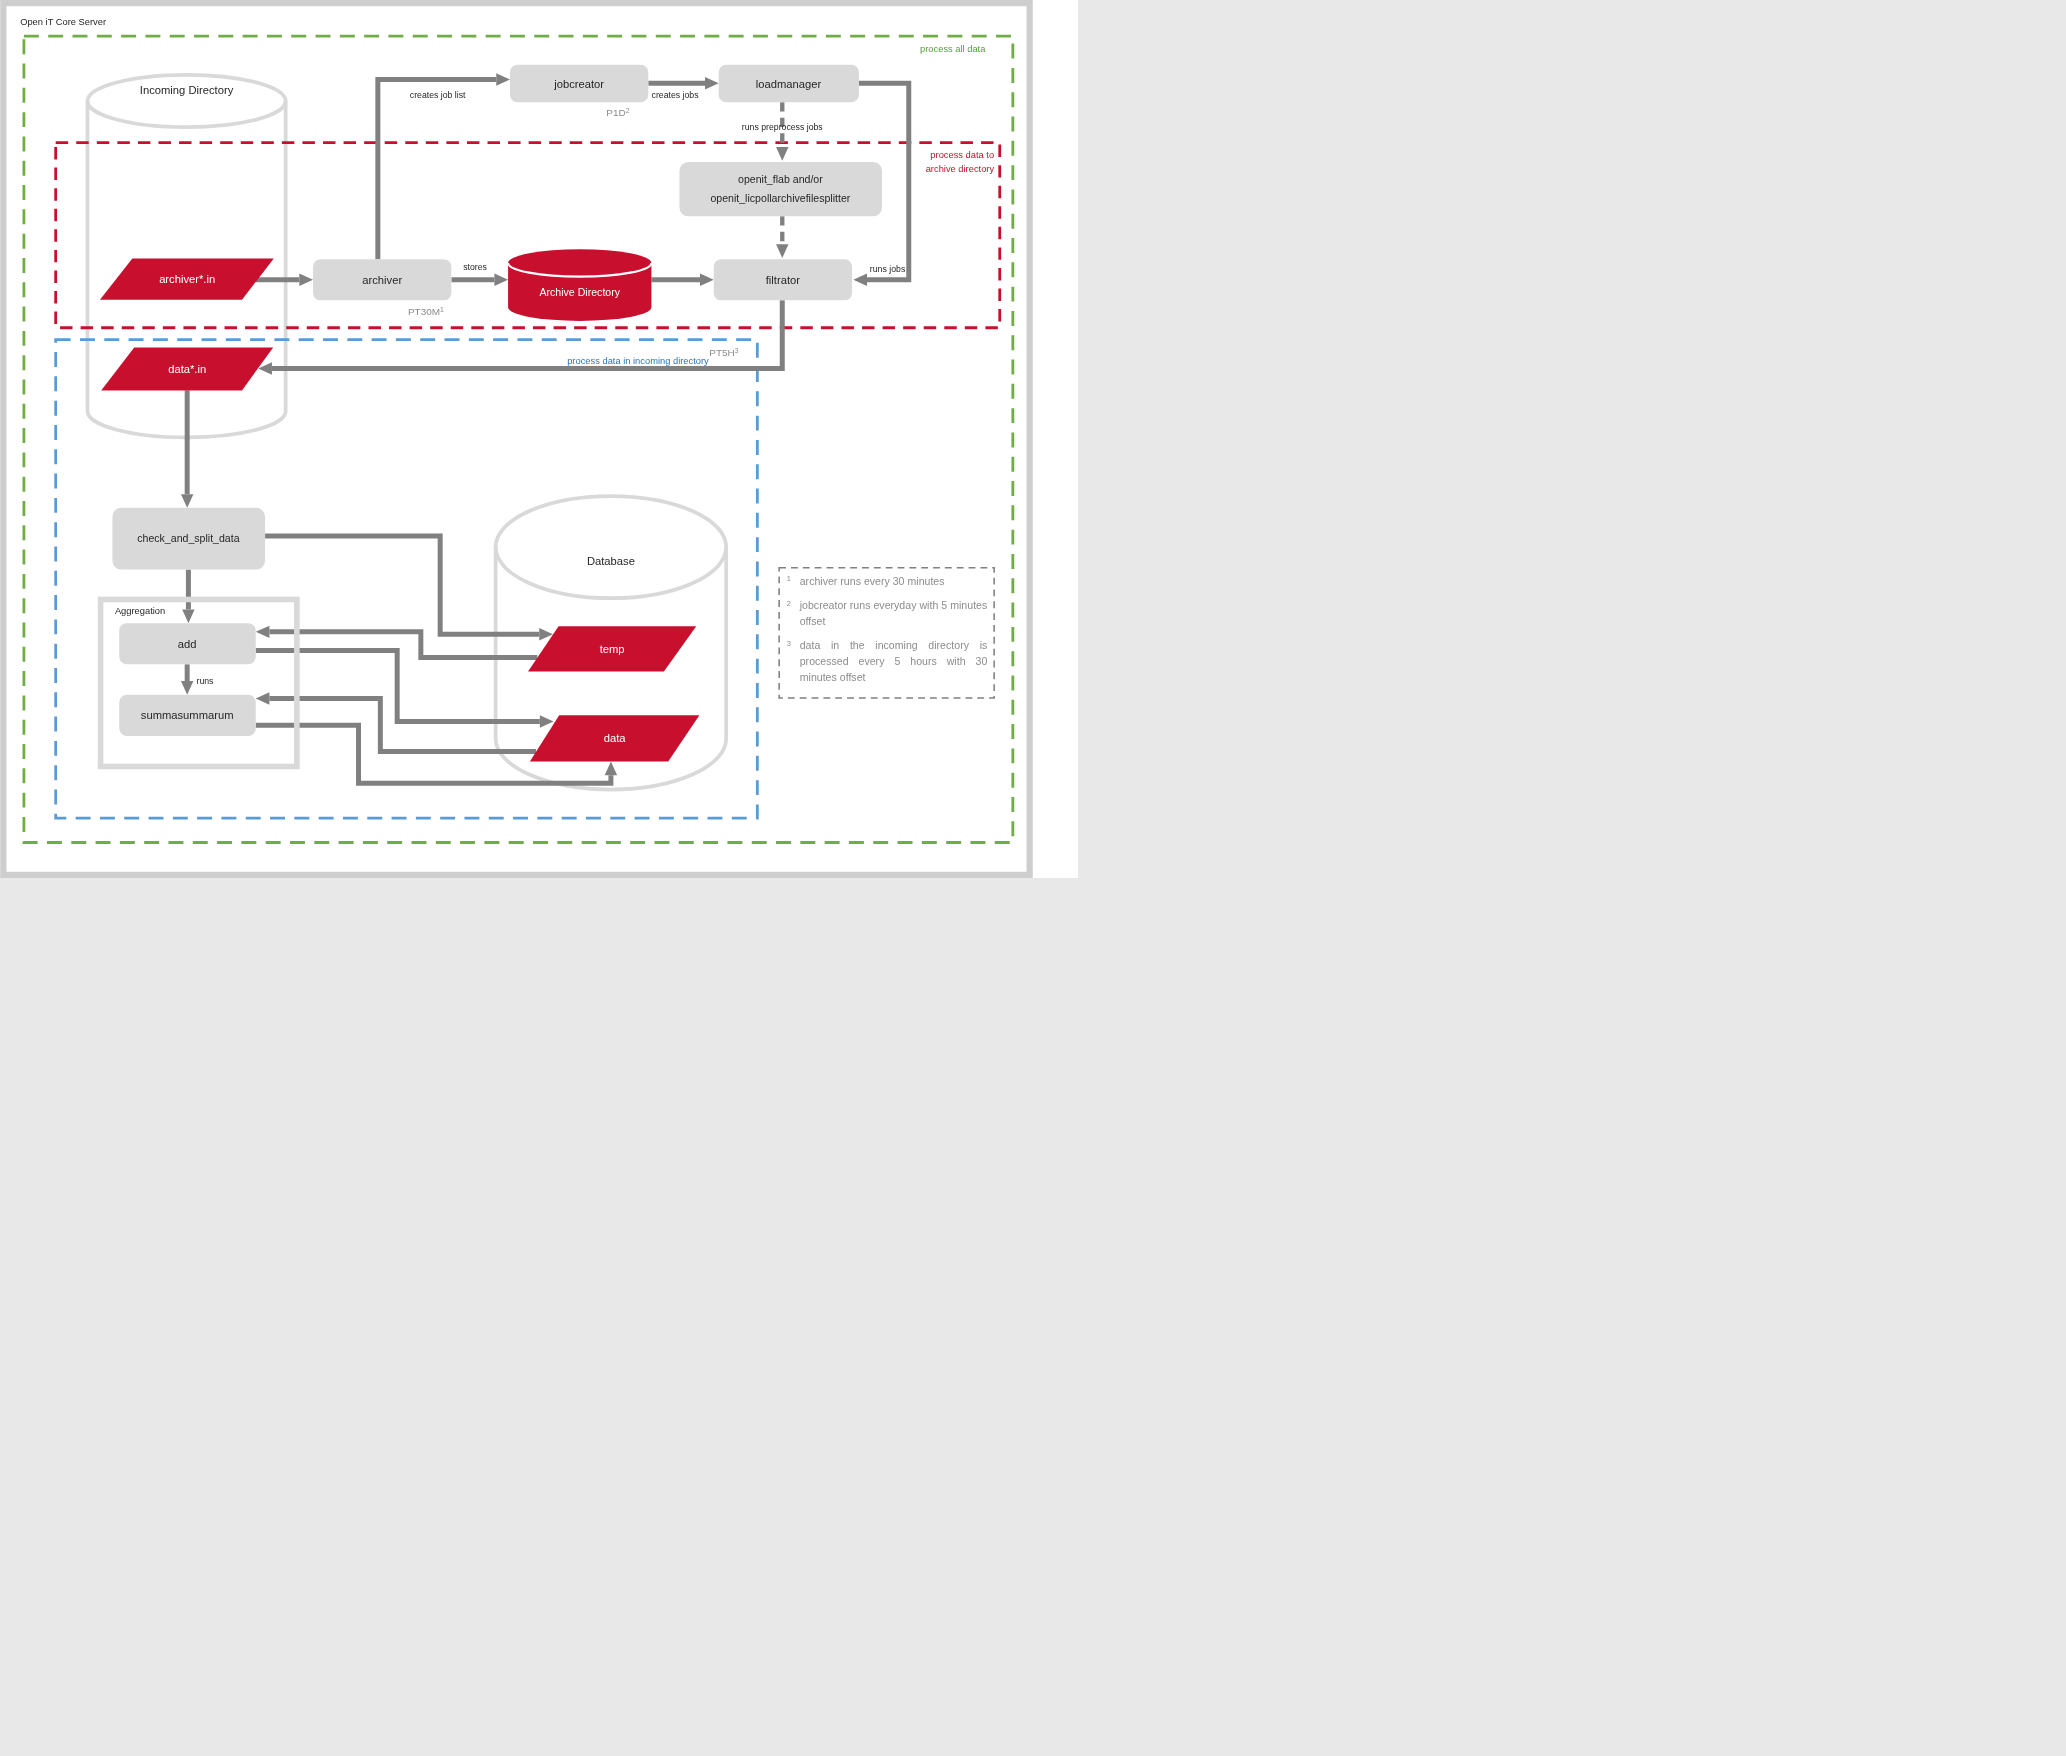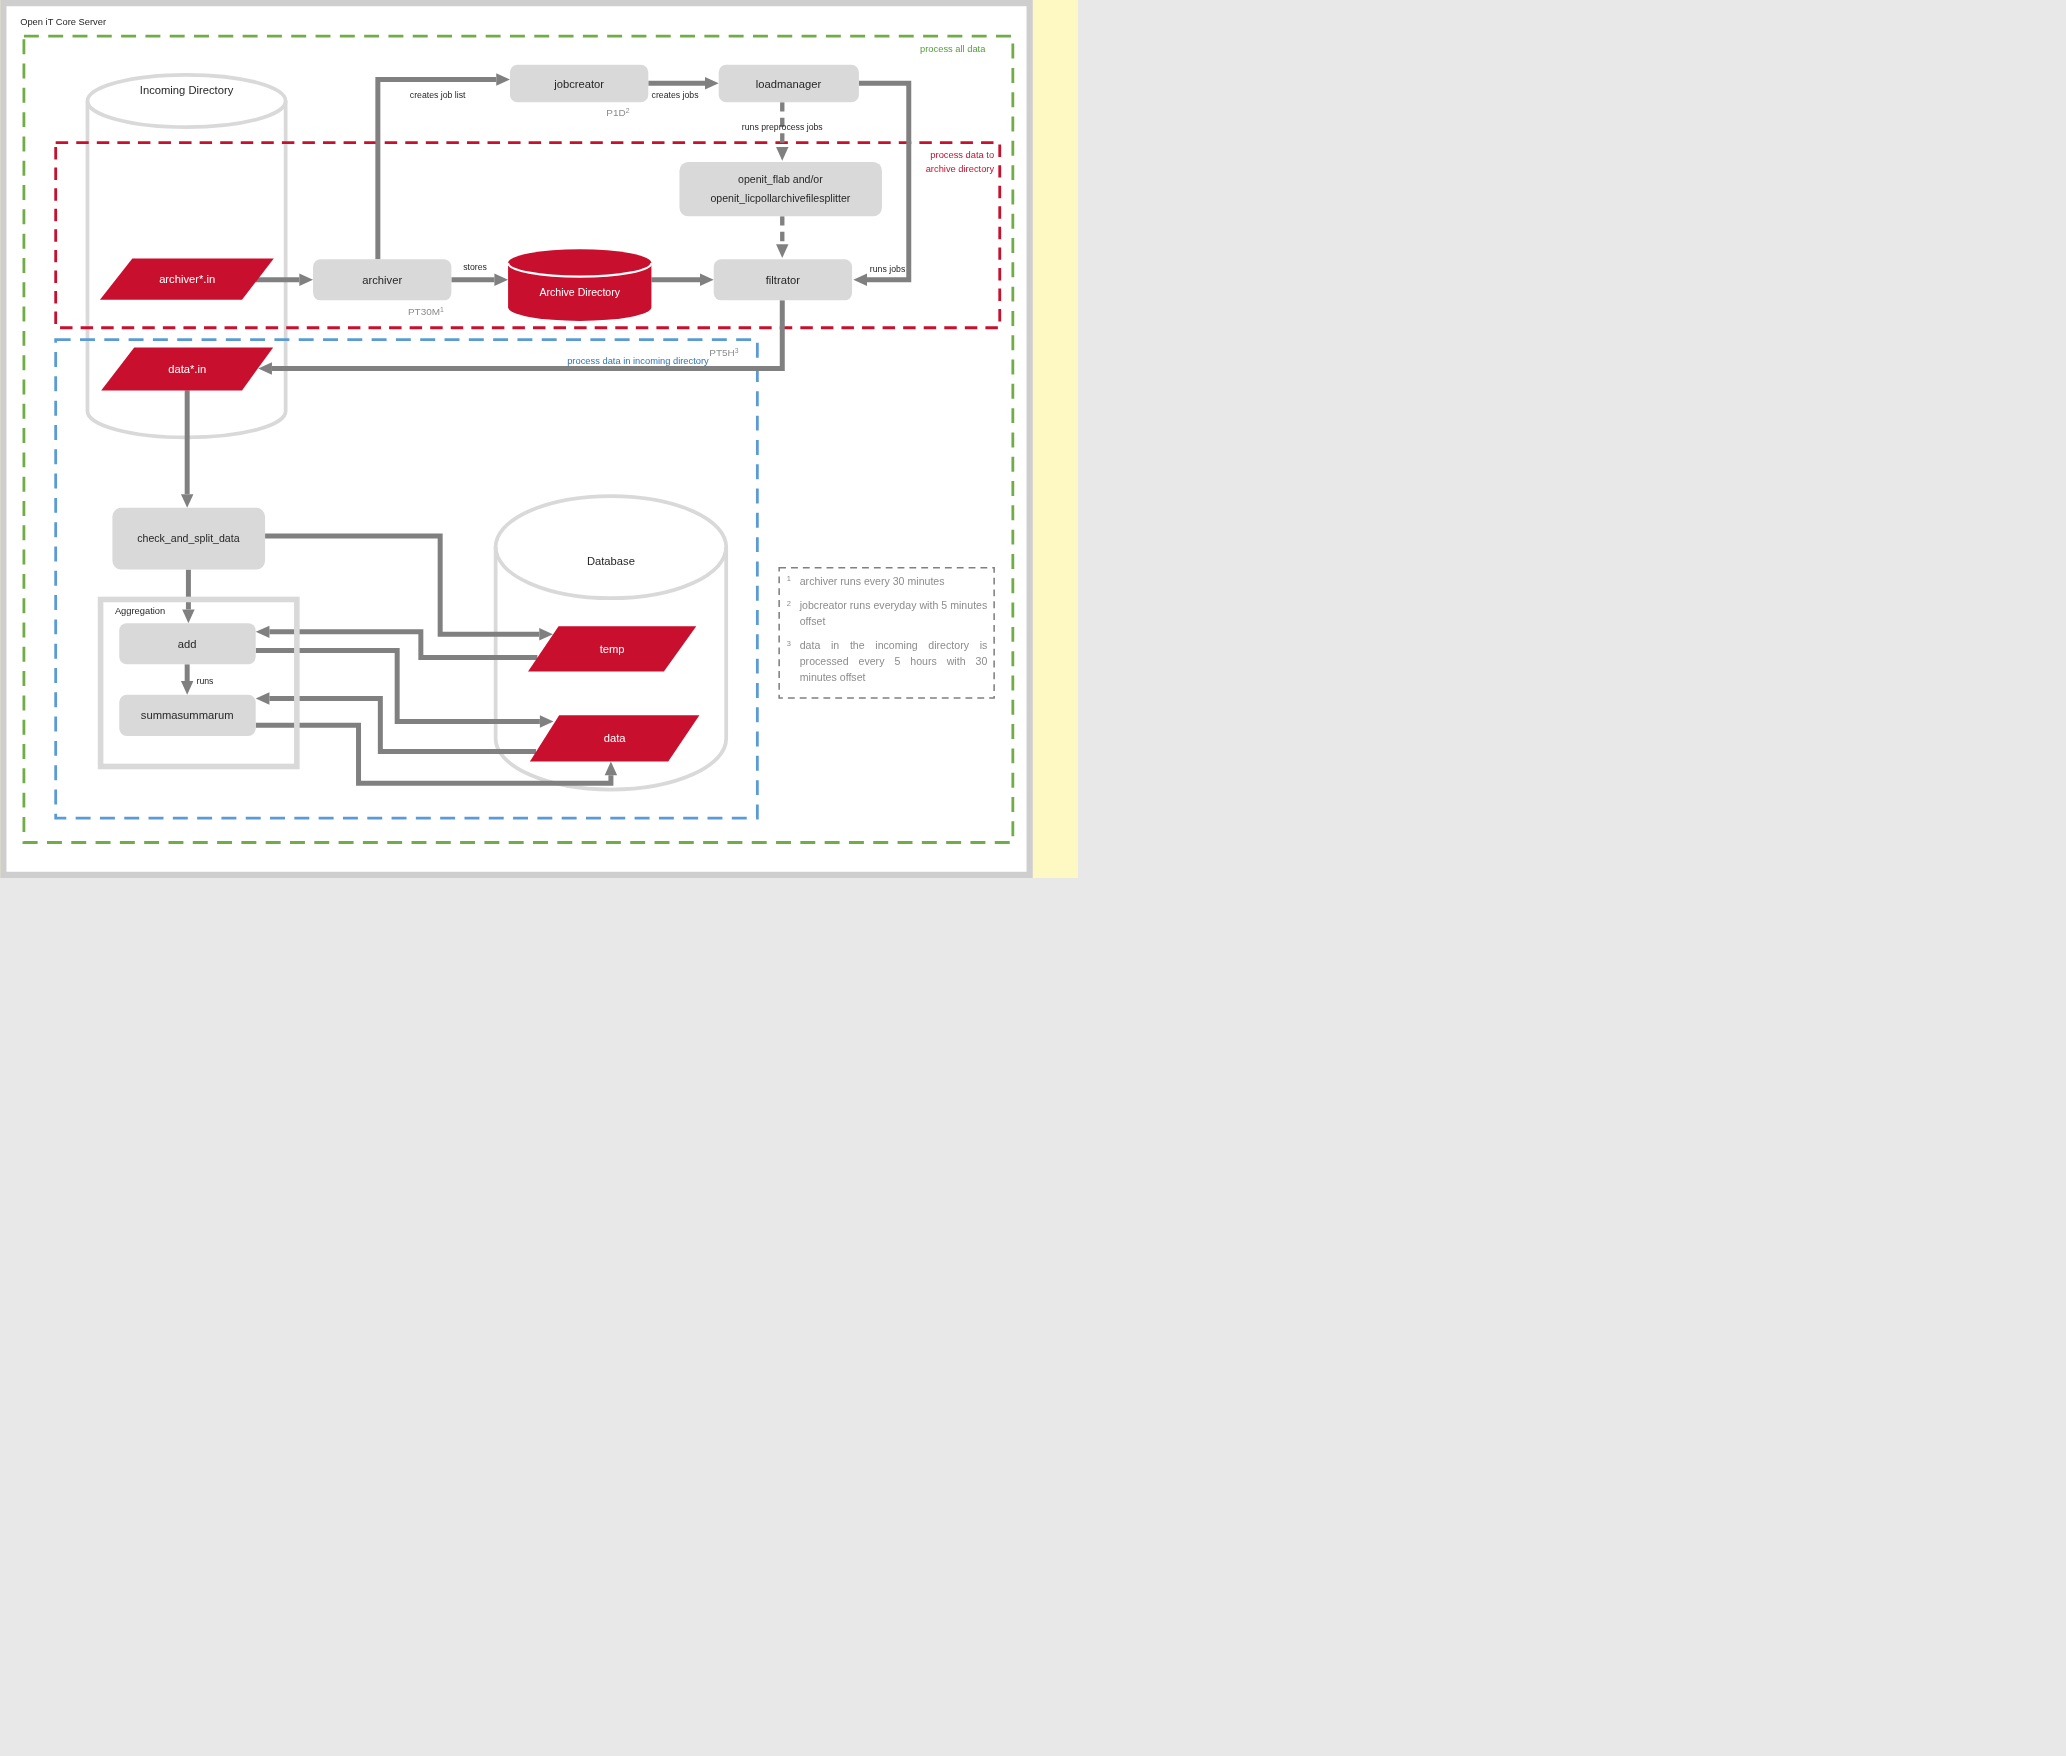--- a/index.html
+++ b/index.html
@@ -1,16 +1,16 @@
 <!DOCTYPE html>
 <html style="font-size:10px"><head>
 <meta charset="utf-8">
 <style>
   html,body{margin:0;padding:0;background:#e8e8e8;}
-  .page{position:relative;width:1078px;height:878px;background:#fef9c3;}
+  .page{position:relative;width:1078px;height:878px;background:#ffffff;}
   svg{display:block;}
   text{font-family:"Liberation Sans","DejaVu Sans",sans-serif;fill:#262626;}
   .title{font-size:15px;}
   .node-label{font-size:18px;text-anchor:middle;dominant-baseline:central;}
   .node-label.sm{font-size:17px;}
   .white-label{fill:#ffffff;}
   .edge-label{font-size:14px;text-anchor:middle;}
   .edge-label.start{text-anchor:start;}
   .sched{font-size:16px;fill:#8C8C8C;text-anchor:end;}
   .sched .sup{font-size:11px;}

